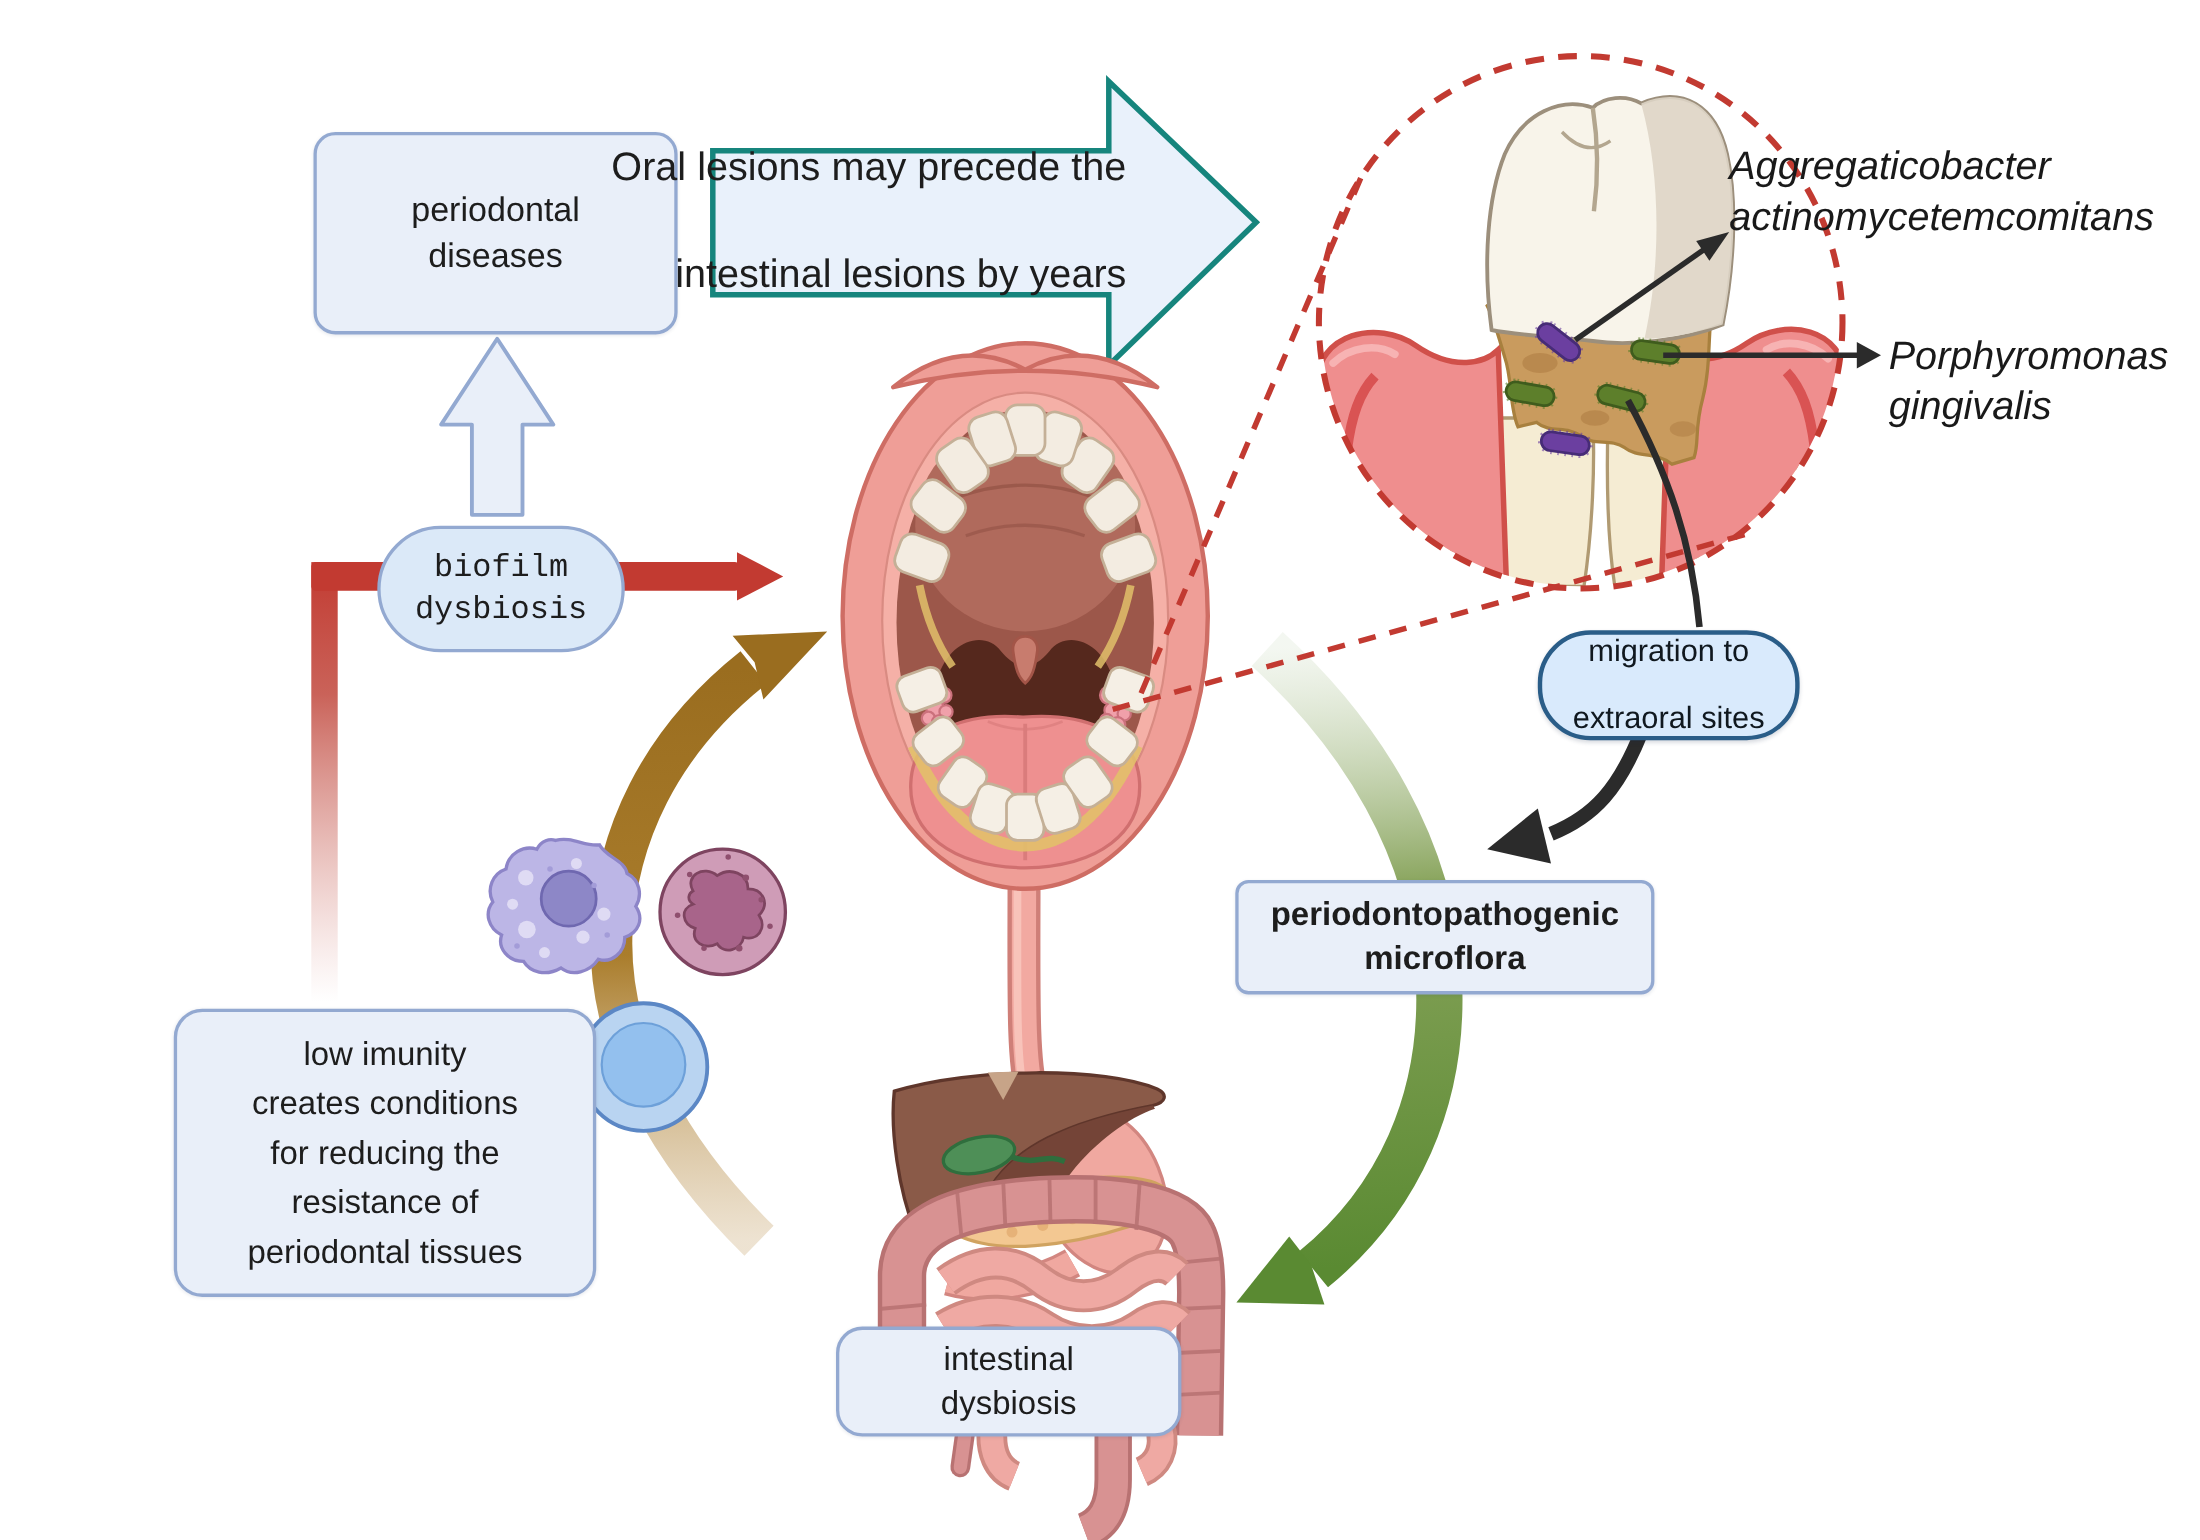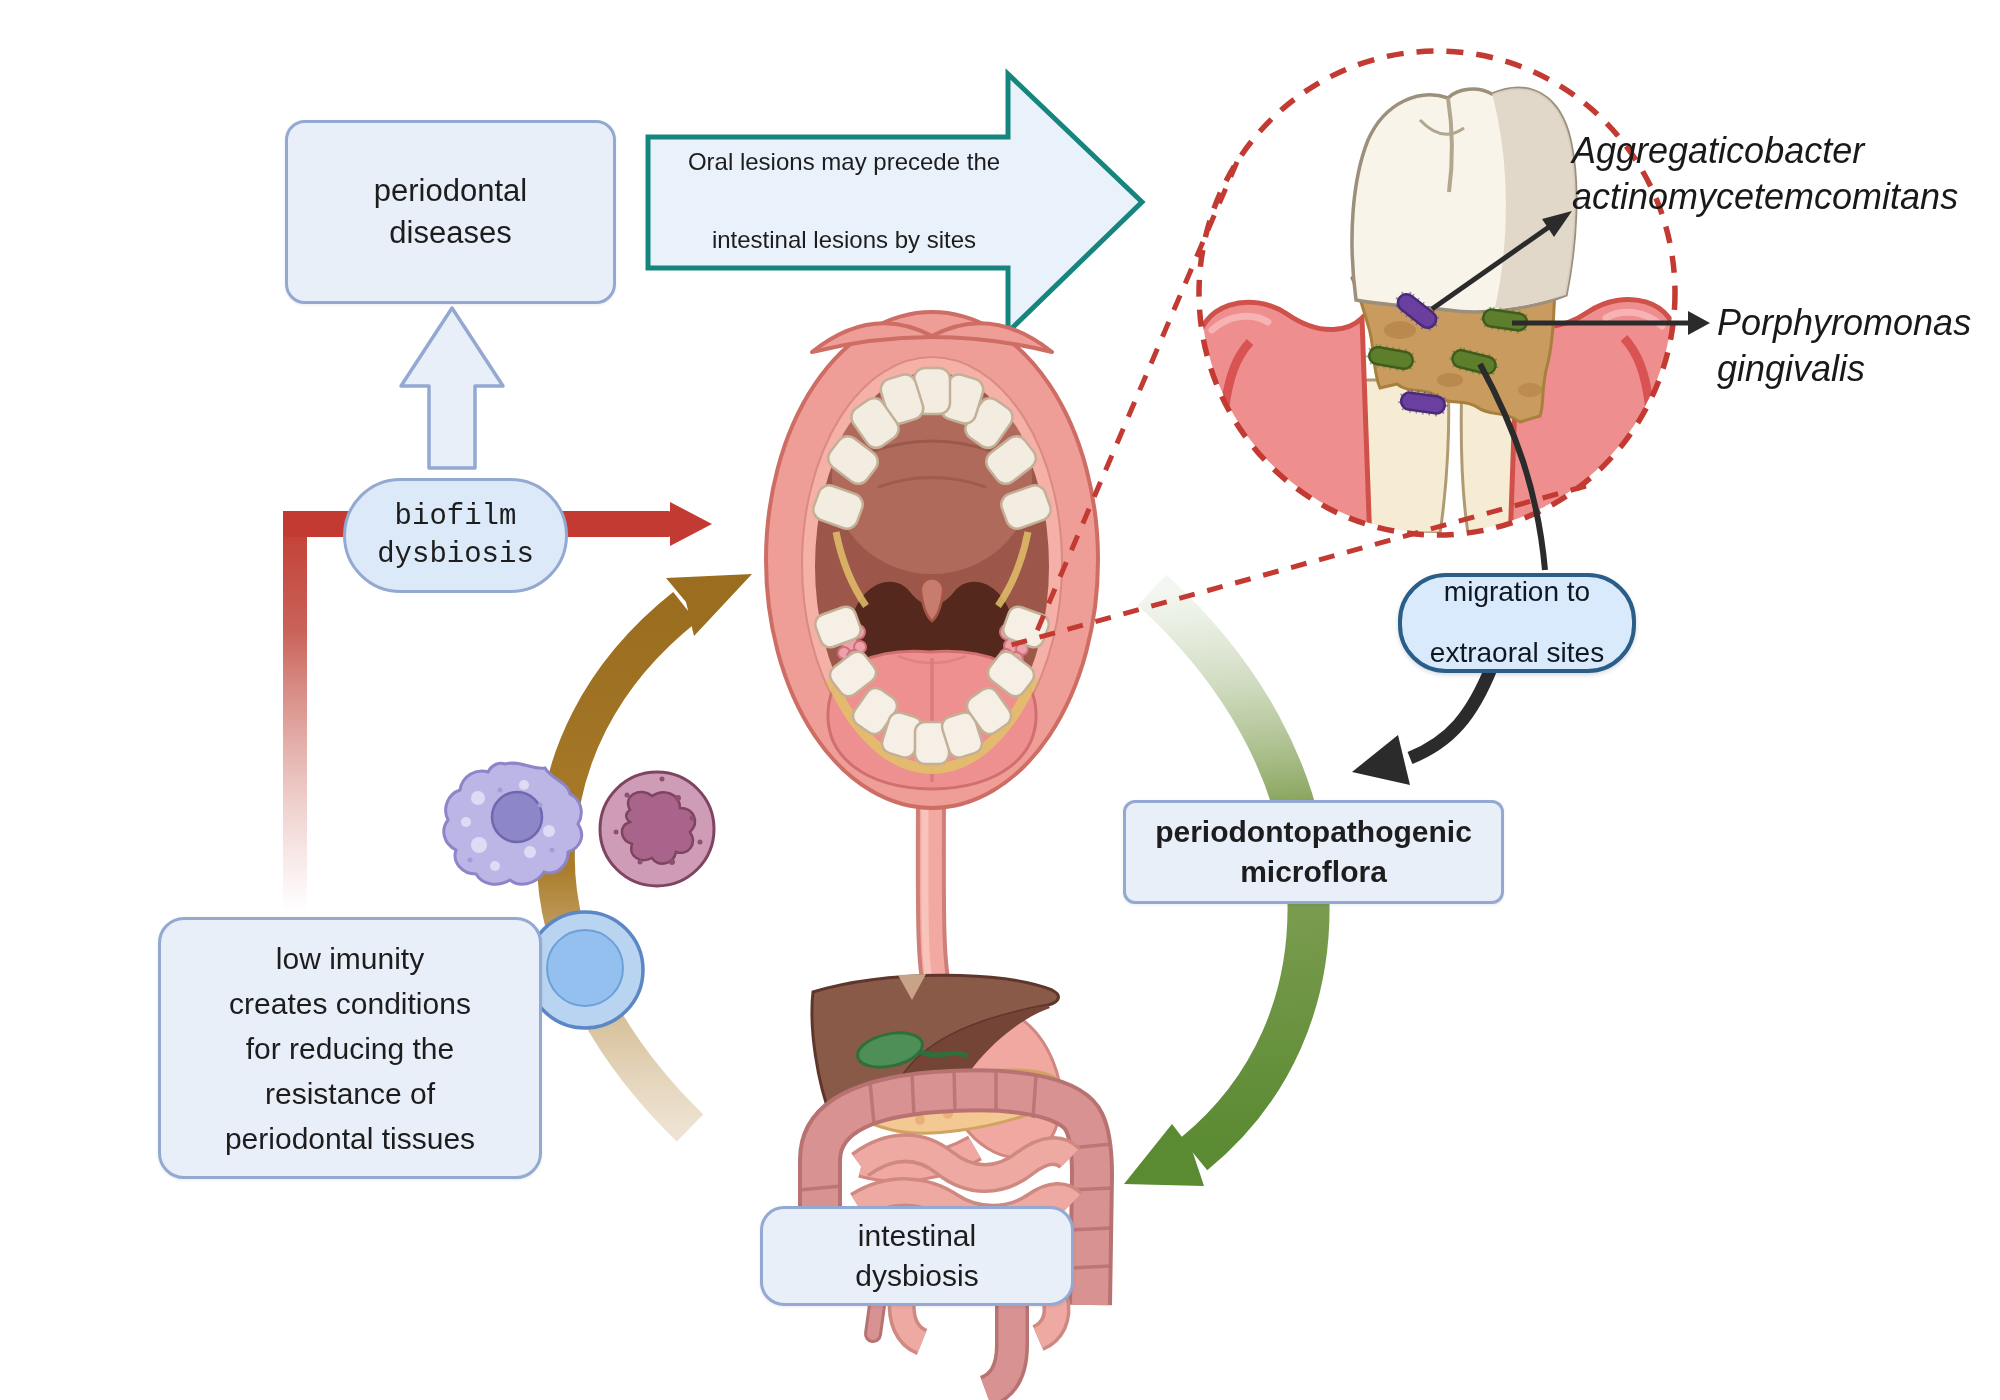--- a/index.html
+++ b/index.html
@@ -15,21 +15,21 @@
     font-size:30px;line-height:1.35;box-shadow:0 1px 3px rgba(40,60,100,.10);
   }
   .pill{
     background:#dbe9f8;border:3.5px solid #93a9d1;border-radius:60px;
     font-size:29px;line-height:1.3;
   }
   .pill-navy{
     background:#d9eafc;border:4px solid #2a5d88;border-radius:48px;
     font-size:28px;line-height:1.32;color:#10181f;box-shadow:0 2px 4px rgba(20,40,70,.18);
   }
-  .note{font-size:24px;line-height:1.58;align-items:center;text-align:left;gap:40px;}
+  .note{font-size:36px;line-height:1.58;align-items:flex-end;text-align:left;gap:40px;}
   .bact-label{font-size:36px;font-style:italic;line-height:1.28;align-items:flex-start;text-align:left;justify-content:flex-start;color:#191919;}
   #box-periodontal{left:285px;top:120px;width:325px;height:178px;font-size:31px;border-radius:20px;align-items:center;}
   #note-oral{left:664px;top:146px;width:360px;height:110px;}
   #pill-biofilm{left:343px;top:478px;width:219px;height:109px;font-family:Liberation Mono, monospace;}
   #box-lowimmunity{left:122px;top:917px;width:378px;height:256px;line-height:1.5;border-radius:26px;margin-left:36px;}
   #pill-migration{left:1398px;top:573px;width:230px;height:92px;gap:24px;}
   #box-perio-micro{left:1123px;top:800px;width:375px;height:98px;border-radius:12px;font-weight:bold;}
   #box-intestinal{left:760px;top:1206px;width:308px;height:94px;border-radius:24px;}
   #label-aggregati{left:1572px;top:128px;width:430px;height:110px;}
   #label-porphy{left:1717px;top:300px;width:285px;height:110px;}
@@ -330,21 +330,21 @@
     <polygon points="1710,323 1688,311 1688,335" fill="#2b2b2b"></polygon>
   </g>
 </svg>
 
 <div class="overlay box" id="box-periodontal">
     <div>periodontal</div>
     <div>diseases</div>
   </div>
 <div class="overlay note" id="note-oral">
     <div>Oral lesions may precede the</div>
-    <div>intestinal lesions by sites</div>
+    <div>intestinal lesions by years</div>
   </div>
 <div class="overlay pill" id="pill-biofilm">
     <div>biofilm</div>
     <div>dysbiosis</div>
   </div>
 <div class="overlay box" id="box-lowimmunity">
     <div>low imunity</div>
     <div>creates conditions</div>
     <div>for reducing the</div>
     <div>resistance of</div>

